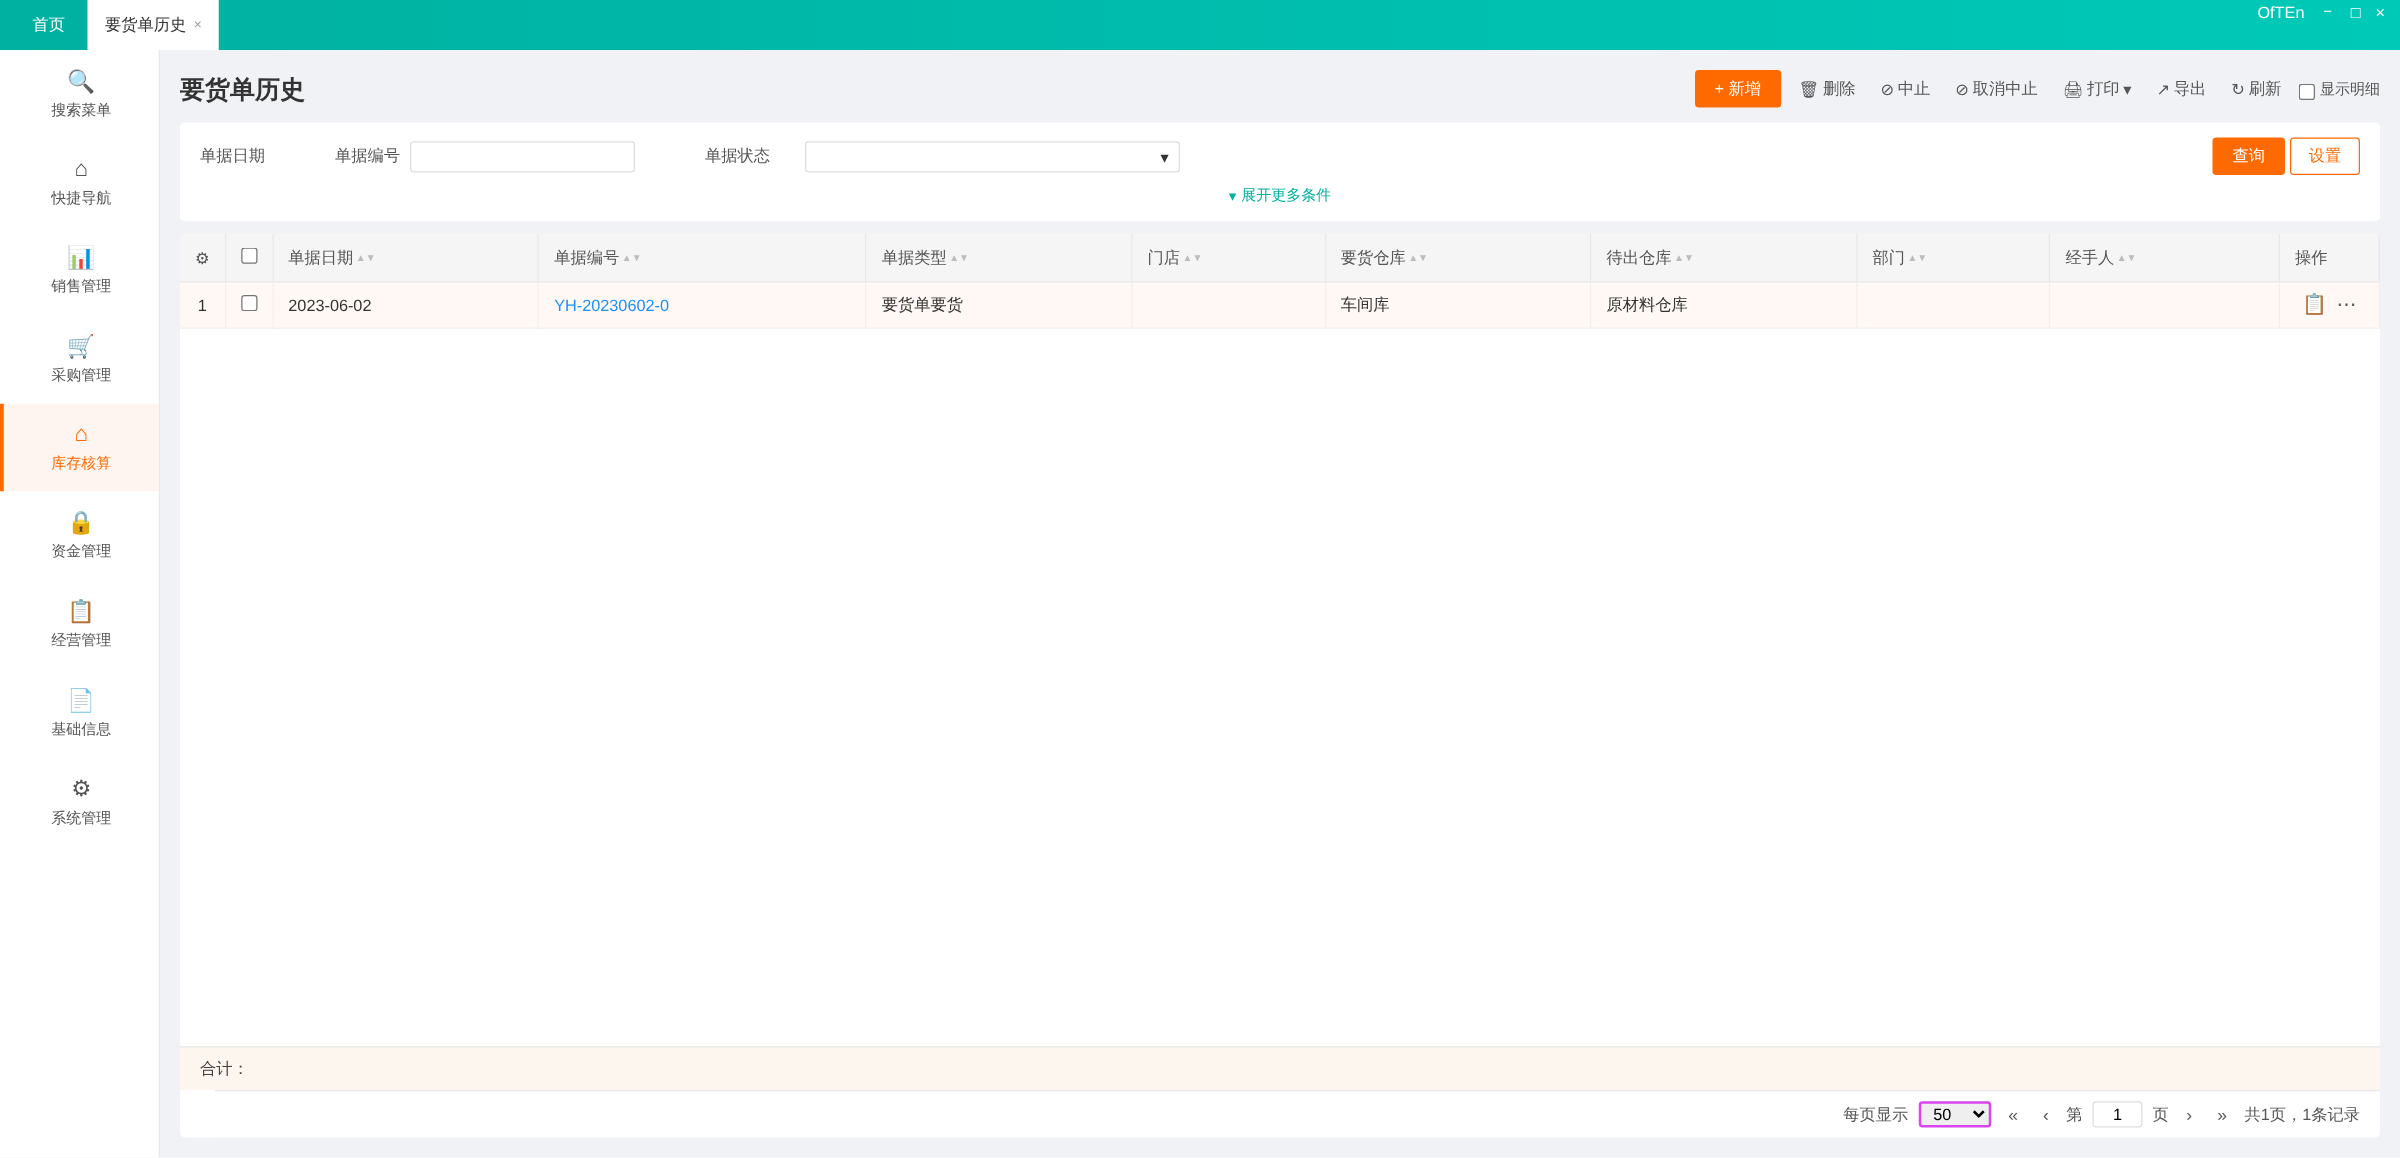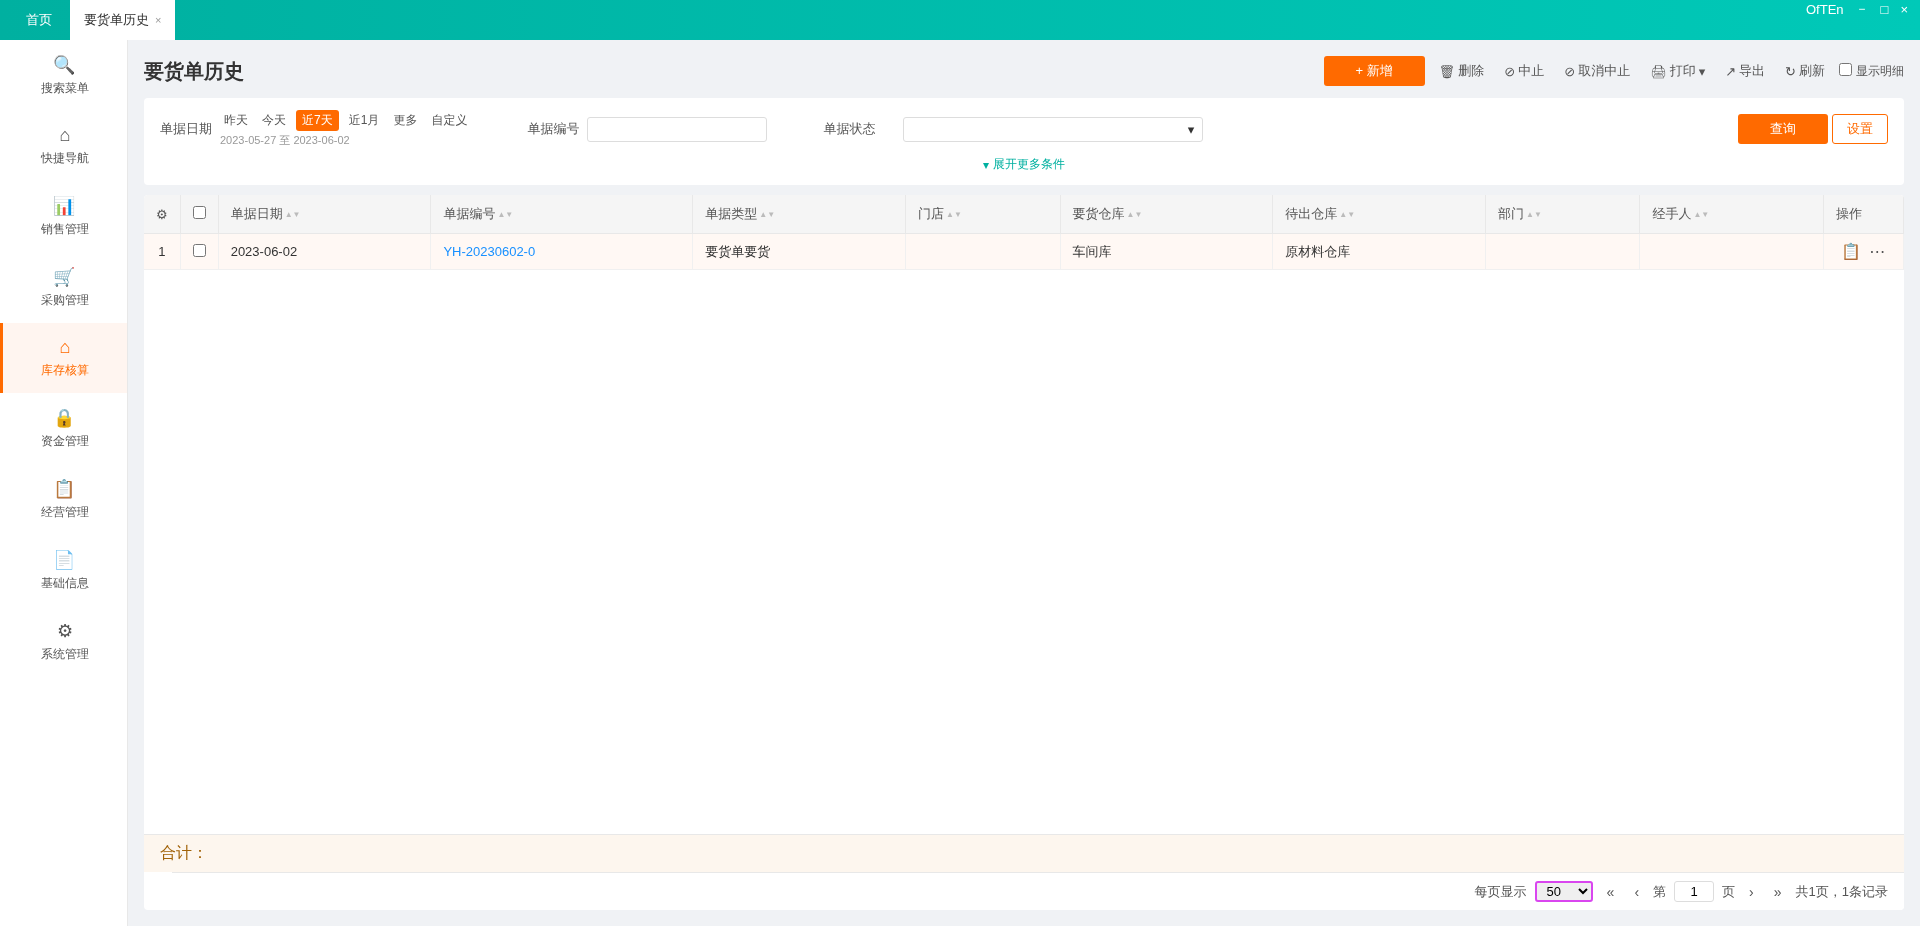--- a/index.html
+++ b/index.html
@@ -116,37 +116,37 @@
       font-size: 13px;
       color: #555;
       cursor: pointer;
       padding: 4px 6px;
       border-radius: 3px;
     }
     .btn-primary {
       background: #ff6a00;
       color: #fff;
       border: none;
-      padding: 6px 32px;
+      padding: 6px 16px;
       border-radius: 3px;
       font-size: 13px;
       cursor: pointer;
     }
     .btn-setting {
       background: #fff;
       color: #ff6a00;
       border: 1px solid #ff6a00;
       padding: 5px 14px;
       border-radius: 3px;
       font-size: 13px;
       cursor: pointer;
     }
     .checkbox-label {
       display: flex;
-      align-items: flex-start;
+      align-items: flex-end;
       gap: 4px;
       font-size: 12px;
       color: #555;
       cursor: pointer;
     }
 
     
     .filter-panel {
       background: #fff;
       border-radius: 4px;
@@ -292,22 +292,22 @@
       cursor: pointer;
       font-size: 16px;
       color: #555;
       padding: 0 2px;
     }
 
     
     .table-footer {
       background: #fdf6ee;
       padding: 8px 16px;
-      font-size: 16px;
-      color: #a16207;
+      font-size: 13px;
+      color: #404040;
       border-top: 1px solid #e8e8e8;
       flex-shrink: 0;
     }
 
     
     .pagination-bar {
       background: #fff;
       border-top: 1px solid #e8e8e8;
       padding: 8px 16px;
       display: flex;
@@ -444,31 +444,20 @@
           <span>显示明细</span>
         </label>
       </div>
     </div>
 
     <div class="filter-panel">
       <div class="filter-row">
 
         <div class="filter-item">
           <span class="filter-label">单据日期</span>
-          <div style="display:flex;flex-direction:column;">
-            <div class="date-shortcuts">
-              <span class="date-btn">昨天</span>
-              <span class="date-btn">今天</span>
-              <span class="date-btn active">近7天</span>
-              <span class="date-btn">近1月</span>
-              <span class="date-btn">更多</span>
-              <span class="date-btn">自定义</span>
-            </div>
-            <div class="date-range-text">2023-05-27 至 2023-06-02</div>
-          </div>
         </div>
 
         <div class="filter-item" style="margin-left:40px;">
           <span class="filter-label">单据编号</span>
           <input class="filter-input" type="text" style="">
         </div>
 
         <div class="filter-item" style="margin-left:40px; flex:1;gap:28px;">
           <span class="filter-label">单据状态</span>
           <div class="filter-select" style="flex:1;max-width:300px;">

